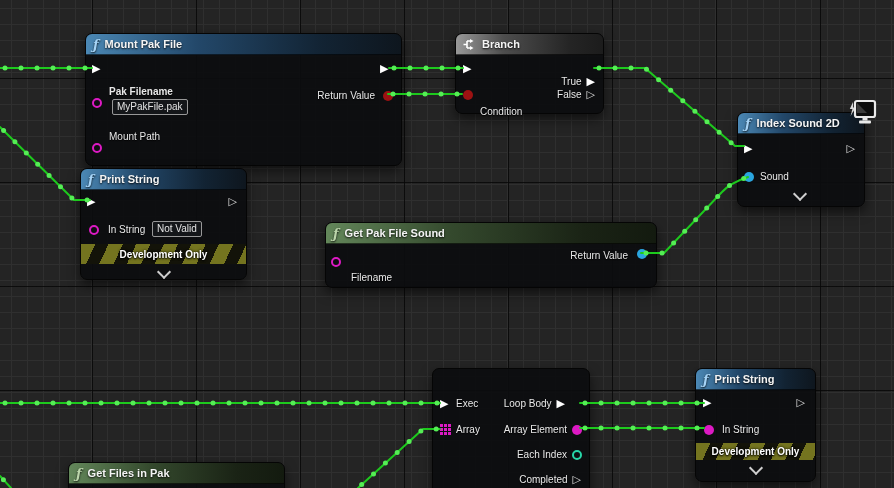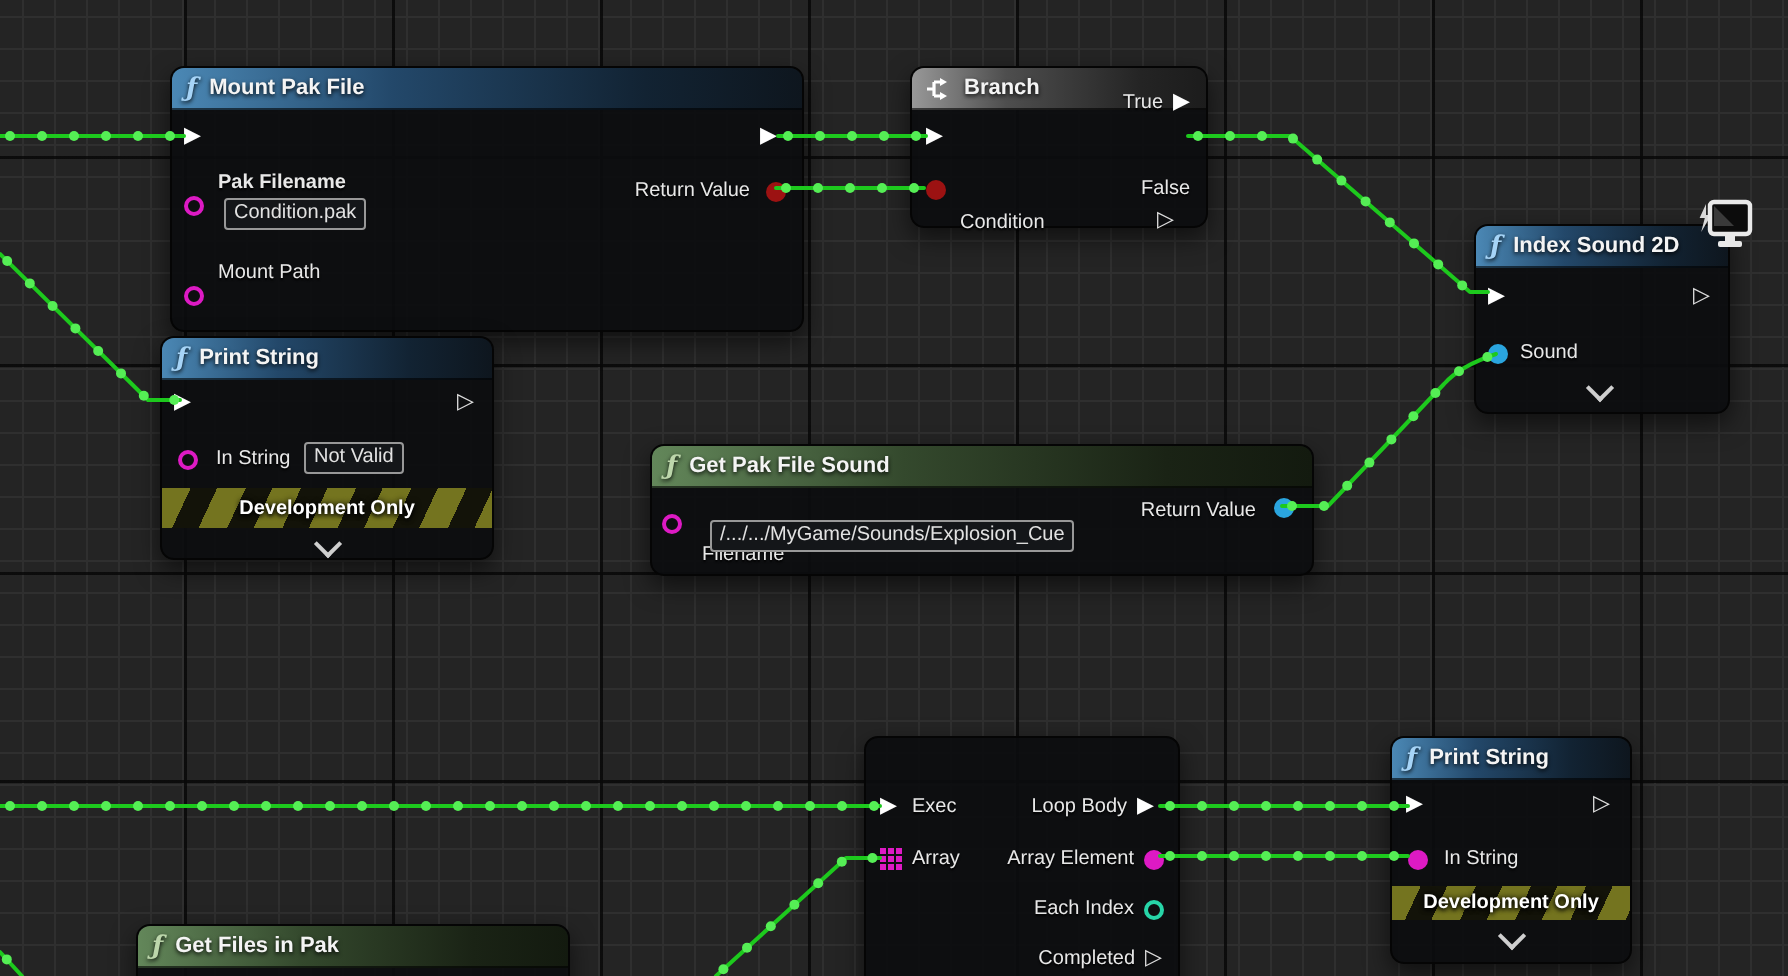--- a/index.html
+++ b/index.html
@@ -186,41 +186,41 @@
     <div class="hdr hdr-blue">
       <span class="fn-icon fn-blue">ƒ</span>
       <span>Mount Pak File</span>
     </div>
     <span class="x-pin x-filled" style="left:6px;top:29px;">▶</span>
     <span class="x-pin x-filled" style="left:294px;top:29px;">▶</span>
     <span class="lbl" style="right:26px;top:56px;">Return Value</span>
     <span class="dot dot-bool" style="right:8px;top:57px;"></span>
     <span class="lbl" style="left:23px;top:52px;font-weight:bold;">Pak Filename</span>
     <span class="ring ring-string" style="left:6px;top:64px;"></span>
-    <span class="field" style="left:26px;top:65px;">Condition.pak</span>
+    <span class="field" style="left:26px;top:65px;">MyPakFile.pak</span>
     <span class="lbl" style="left:23px;top:97px;">Mount Path</span>
     <span class="ring ring-string" style="left:6px;top:109px;"></span>
   </div>
 
   <div class="node" style="left:455px;top:33px;width:147px;height:79px;">
     <div class="hdr hdr-gray">
       <svg width="13" height="13" viewBox="0 0 13 13">
           <path d="M0.5 6.5 H4 M4 3 V10 M4 3 H7 M4 10 H7" stroke="#fff" stroke-width="1.6" fill="none"></path>
           <path d="M7 1 L10.5 3 L7 5 Z M7 8 L10.5 10 L7 12 Z" fill="#fff"></path>
         </svg>
       <span>Branch</span>
     </div>
     <span class="x-pin x-filled" style="left:7px;top:29px;">▶</span>
-    <div class="rrow" style="right:8px;top:12px;">
+    <div class="rrow" style="right:8px;top:42px;">
       <span class="lbl2">True</span>
       <span class="x-pin x-filled">▶</span>
     </div>
     <span class="dot dot-bool" style="left:7px;top:56px;"></span>
     <span class="lbl" style="left:24px;top:56px;margin-top:16px;">Condition</span>
-    <div class="rrow" style="right:8px;top:55px;flex-direction:column;">
+    <div class="rrow" style="right:8px;top:55px;">
       <span class="lbl2">False</span>
       <span class="x-pin x-hollow">▷</span>
     </div>
   </div>
 
   <div class="node" style="left:737px;top:112px;width:126px;height:93px;">
     <svg class="net-icon" style="top:-14px;right:-13px;" width="31" height="28" viewBox="0 0 31 28">
       <path d="M7 3 l-3.2 7 h2.6 l-1.8 7 5-8.5 h-2.6 z" fill="#d8d8d8"></path>
       <rect x="9" y="2" width="20" height="16" rx="2" fill="#0c0c0c" stroke="#e9e9e9" stroke-width="2.2"></rect>
       <path d="M11 4 L21 14 L11 14 Z" fill="#3a3a3a"></path>
@@ -254,29 +254,28 @@
     <span class="chev" style="left:78px;top:98px;"></span>
   </div>
 
   <div class="node" style="left:325px;top:222px;width:330px;height:64px;">
     <div class="hdr hdr-green">
       <span class="fn-icon fn-green">ƒ</span>
       <span>Get Pak File Sound</span>
     </div>
     <span class="lbl" style="left:25px;top:26px;margin-top:23px;">Filename</span>
     <span class="ring ring-string" style="left:5px;top:34px;"></span>
-    <span class="field" style="left:29px;top:37px;">/.../.../MyGame/Sounds/Explosion_Cue</span>
     <span class="lbl" style="right:28px;top:27px;">Return Value</span>
     <span class="dot dot-object" style="right:9px;top:26px;"></span>
   </div>
 
   <div class="node" style="left:432px;top:368px;width:156px;height:130px;">
     <span class="x-pin x-filled" style="left:7px;top:29px;">▶</span>
     <span class="lbl" style="left:23px;top:29px;">Exec</span>
-    <div class="rrow" style="right:12px;top:29px;">
+    <div class="rrow" style="right:24px;top:29px;">
       <span class="lbl2">Loop Body</span>
       <span class="x-pin x-filled">▶</span>
     </div>
     <span class="grid-pin" style="left:7px;top:55px;">
         <i></i>
         <i></i>
         <i></i>
         <i></i>
         <i></i>
         <i></i>

